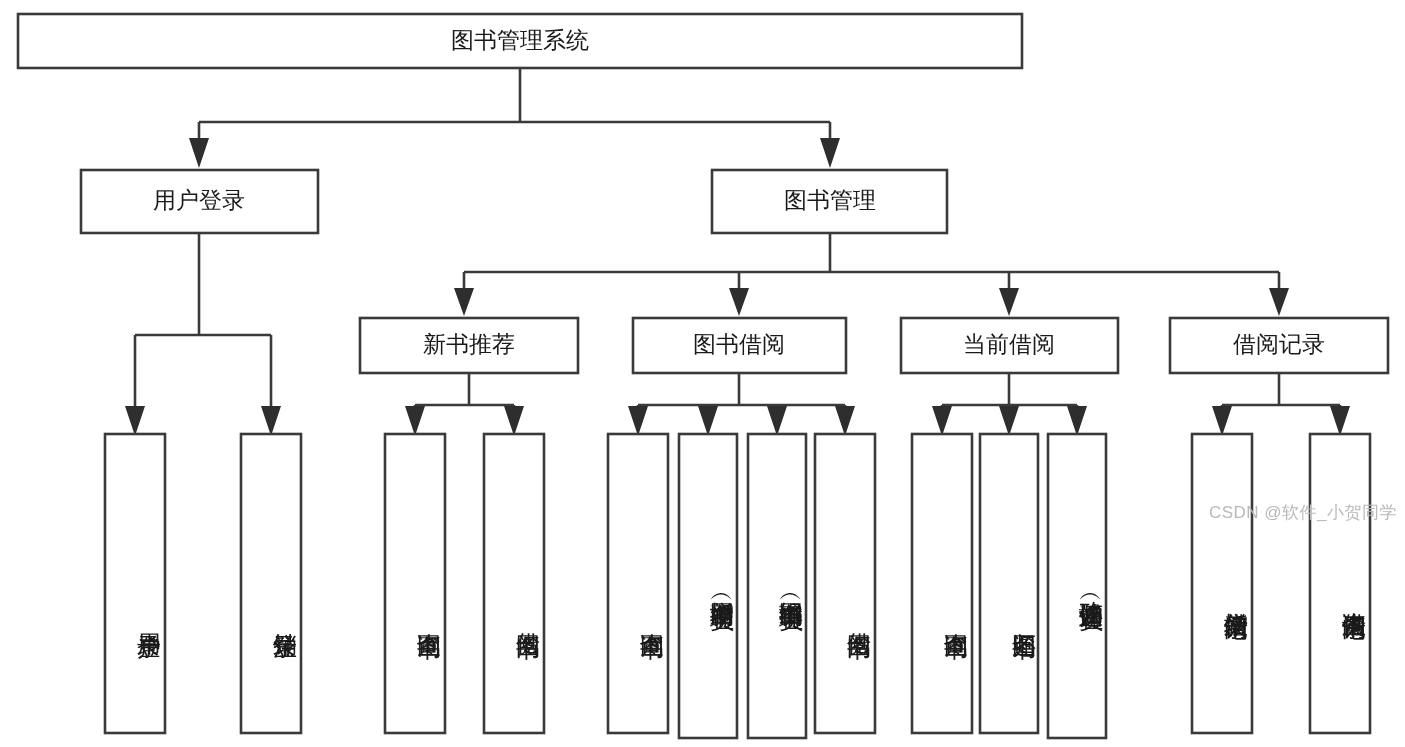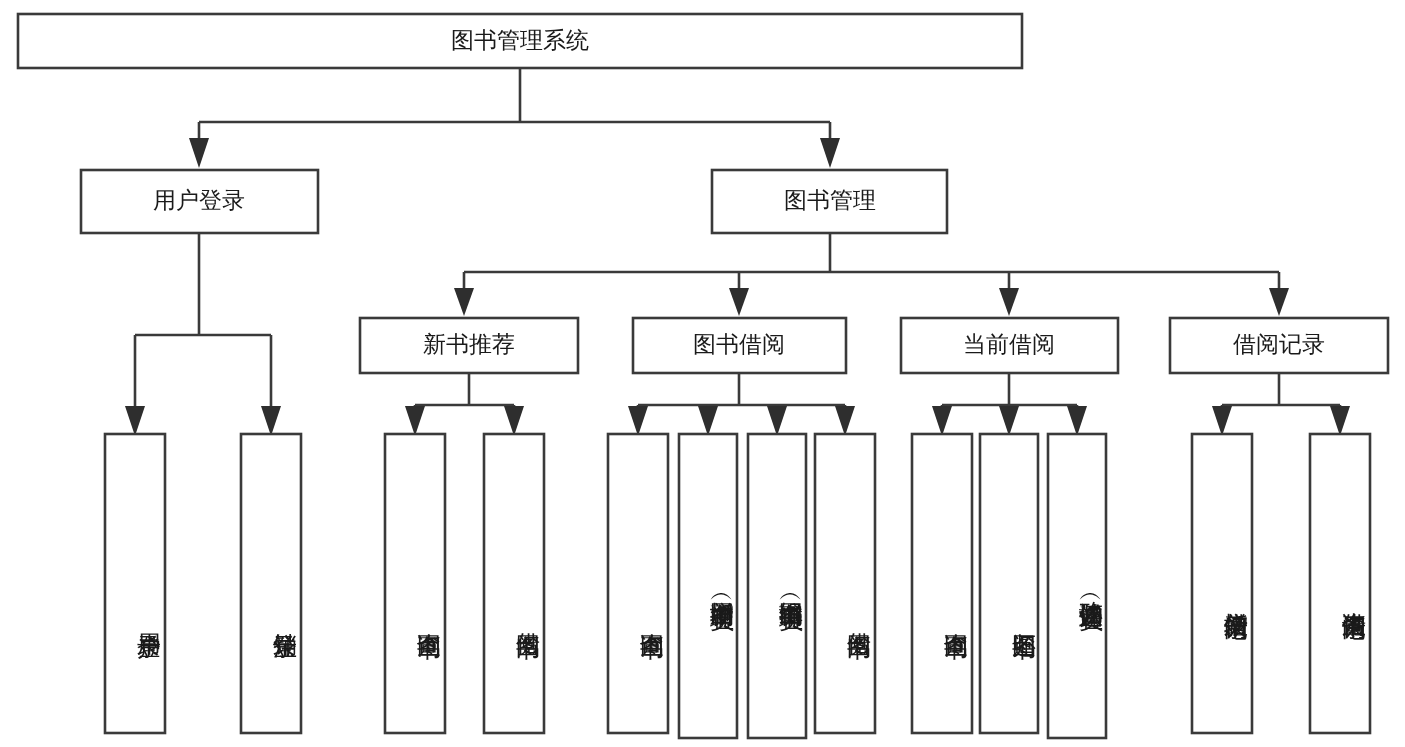--- a/index.html
+++ b/index.html
@@ -208,14 +208,15 @@
   <div class="label-vert" style="left:750px; top:441px; width:54px; height:290px;">编辑图书（管理员）</div>
   <div class="label-vert" style="left:818px; top:516px; width:54px; height:200px;">借阅图书</div>
 
   <div class="label-vert" style="left:915px; top:516px; width:54px; height:200px;">查询图书</div>
   <div class="label-vert" style="left:983px; top:516px; width:54px; height:200px;">归还图书</div>
   <div class="label-vert" style="left:1050px; top:441px; width:54px; height:290px;">确认归还（管理员）</div>
 
   <div class="label-vert" style="left:1195px; top:476px; width:54px; height:240px;">新增借阅记录</div>
   <div class="label-vert" style="left:1313px; top:476px; width:54px; height:240px;">查询借阅记录</div>
 
+  <div class="watermark">CSDN @软件_小贺同学</div>
 
 </div>
 
 </body></html>

